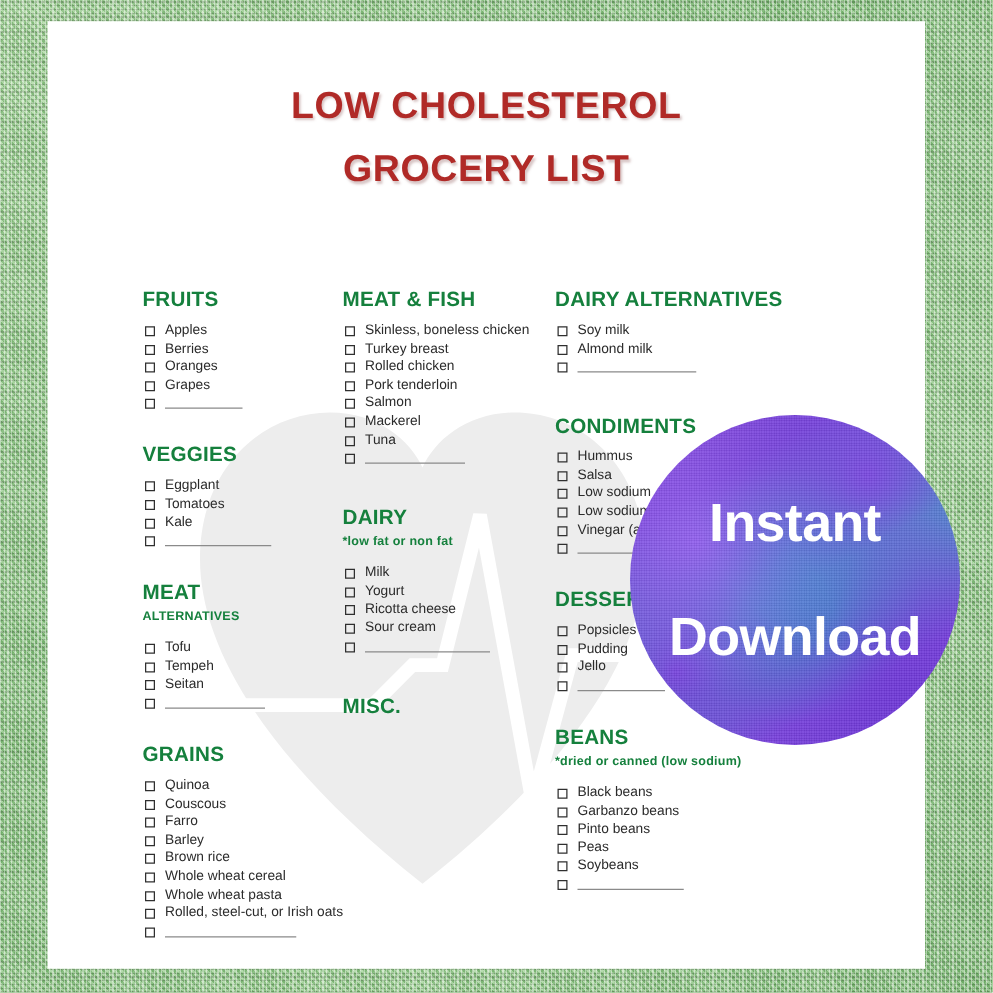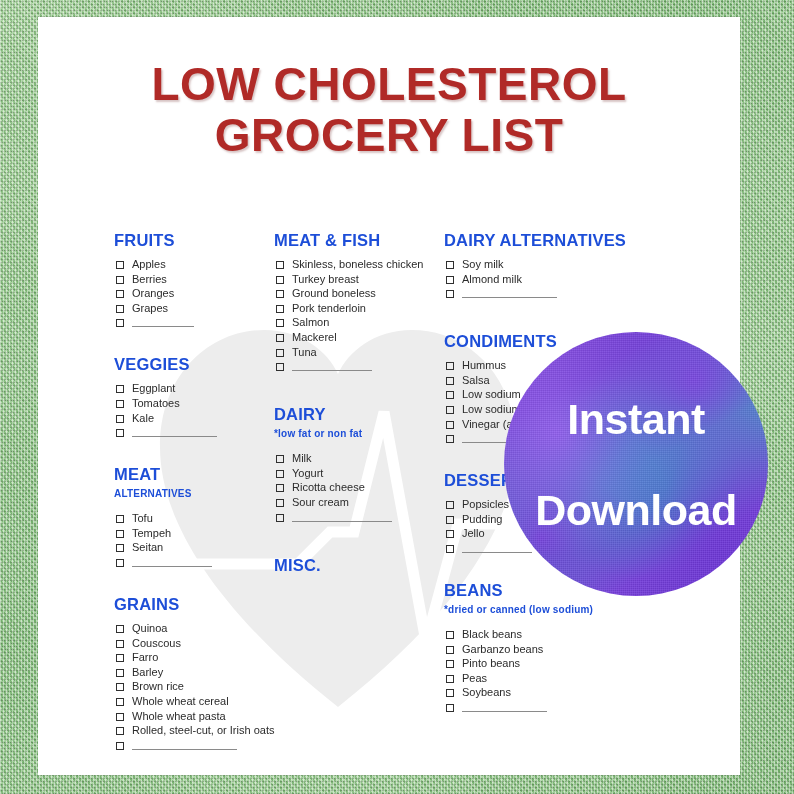--- a/index.html
+++ b/index.html
@@ -38,39 +38,39 @@
 
   
   #title{
     position:absolute;left:0;right:0;top:42px;
     text-align:center;
   }
   #title .line{
     display:block;
     color:#b02a27;
     font-weight:bold;
-    font-size:46px;
+    font-size:30px;
     letter-spacing:.5px;
     line-height:51px;
     text-shadow:1.5px 2px 2px rgba(140,90,90,.35);
   }
 
   
   #columns{
     position:absolute;
     left:76px;top:213px;width:600px;
   }
   .col{position:absolute;top:0;}
   #col1{left:0px;width:150px;}
   #col2{left:160px;width:175px;}
   #col3{left:330px;width:270px;}
 
   .section{margin-bottom:0;}
   .sec-head{
-    color:#1d4ed8;
+    color:#15803d;
     font-weight:bold;
     font-size:16.5px;
     line-height:20px;
     margin:0 0 7px 0;
     letter-spacing:.2px;
   }
   .sec-head .sub{display:block;font-size:10px;}
   .items{list-style:none;margin:0;padding:0;}
   .items li{
     display:flex;align-items:flex-start;
@@ -267,21 +267,21 @@
             <li>
               <span class="cb"></span>
               <span>Skinless, boneless chicken</span>
             </li>
             <li>
               <span class="cb"></span>
               <span>Turkey breast</span>
             </li>
             <li>
               <span class="cb"></span>
-              <span>Ground boneless</span>
+              <span>Rolled chicken</span>
             </li>
             <li>
               <span class="cb"></span>
               <span>Pork tenderloin</span>
             </li>
             <li>
               <span class="cb"></span>
               <span>Salmon</span>
             </li>
             <li>

